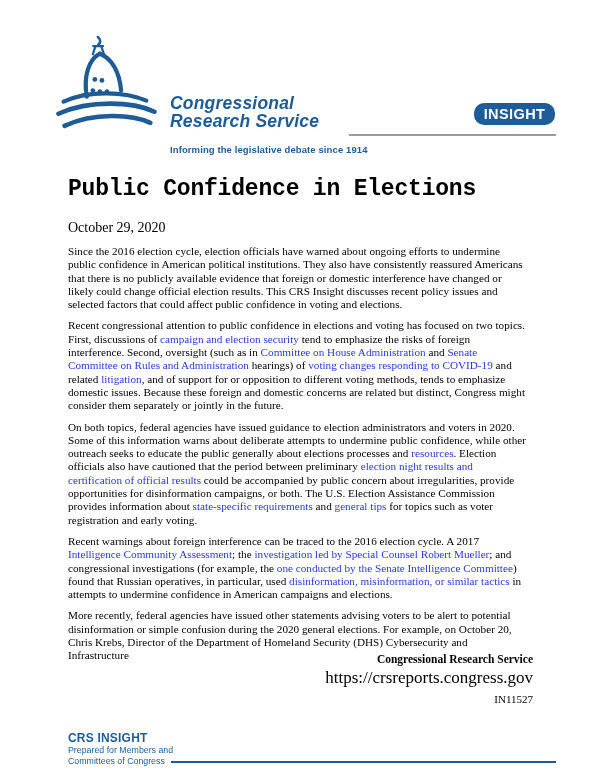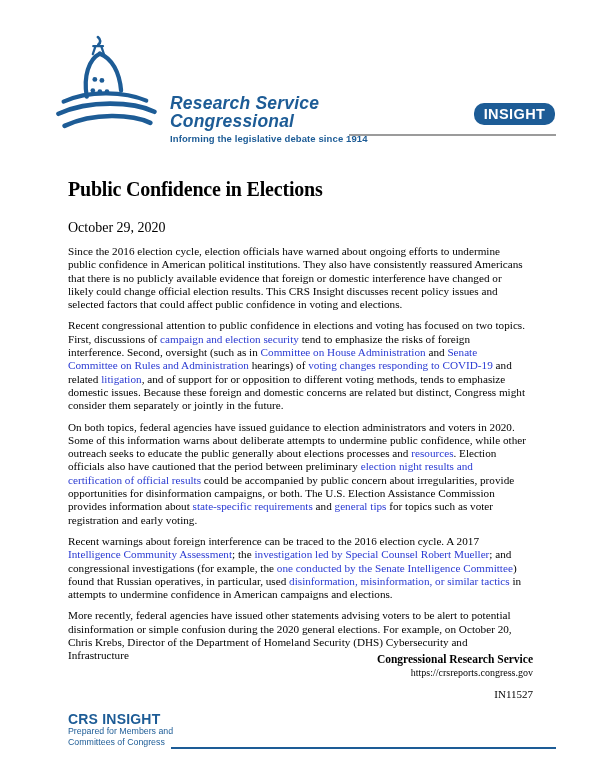--- a/index.html
+++ b/index.html
@@ -10,53 +10,53 @@
   }
 
   
   .capitol-svg { position:absolute; left:56px; top:34px; width:112px; height:106px; }
   .logo-text {
     position:absolute; left:170px; top:94px;
     color:var(--crs-blue,#1d5c96);
     font-family:"Liberation Sans", sans-serif;
   }
   .logo-line { font-size:17.5px; line-height:18px; font-weight:bold; font-style:italic; letter-spacing:0.2px; }
-  .tagline { font-size:9.5px; font-weight:bold; margin-top:3px; letter-spacing:0.1px; }
+  .tagline { font-size:9.5px; font-weight:bold; margin-top:14px; letter-spacing:0.1px; }
   .header-rule { position:absolute; left:349px; top:134px; width:207px; height:2px; background:var(--rule-gray,#9b9b9b); }
   .insight-badge {
     position:absolute; left:474px; top:103px; width:81px; height:22px;
     background:var(--crs-blue,#1d5c96); color:#fff;
     font-family:"Liberation Sans", sans-serif; font-weight:bold; font-size:14.5px;
     display:flex; align-items:center; justify-content:center; letter-spacing:0.4px;border-radius:10px;
   }
 
   
   .main { position:absolute; left:68px; top:176px; width:468px; }
-  .doc-title { margin:0; font-size:20px; line-height:26px; font-weight:bold; letter-spacing:-0.2px; }
+  .doc-title { margin:0; font-size:23px; line-height:26px; font-weight:bold; letter-spacing:-0.2px;font-family:Liberation Mono, monospace; }
   .doc-date { margin-top:18px; font-size:14px; line-height:16px; }
   .body-p { margin:8px 8px 0 0; font-size:11.2px; line-height:13.3px; }
   .body-p.first { margin-top:9px; }
   .section-h { margin:11px 0 0 0; font-size:18.5px; line-height:21px; font-weight:bold; letter-spacing:-0.2px; }
   .link { color:var(--link-blue,#2a3ad2); cursor:pointer; }
 
   
   .footer-right { position:absolute; right:67px; top:653px; text-align:right; }
   .footer-org { font-size:11.5px; font-weight:bold; line-height:13px; }
-  .footer-url { font-size:10px; line-height:13px; }
+  .footer-url { font-size:17px; line-height:13px; margin-top:5px; }
   .footer-id  { font-size:11px; line-height:13px; margin-top:9px; }
 
   
   .footer-left {
     position:absolute; left:68px; top:714px; width:488px;
     color:var(--crs-blue,#1d5c96);
     font-family:"Liberation Sans", sans-serif;
     font-size:8.8px; line-height:11.5px;
   }
-  .fl-title { font-weight:bold; font-size:14px; letter-spacing:0.2px; }
-  .fl-row { display:flex; align-items:flex-end; }
+  .fl-title { font-weight:bold; font-size:12px; letter-spacing:0.2px;margin-top:19px; }
+  .fl-row { display:flex; align-items:center; }
   .blue-rule { flex:1; height:1.6px; background:var(--crs-blue,#1d5c96); margin-left:6px; margin-top:1px; }
 </style>
 </head>
 <body>
 
 <div class="page">
 
   <svg class="capitol-svg" viewBox="0 0 110 105" fill="none" stroke="#1d5c96" stroke-linecap="round">
     <path d="M41 3 c3 2.5 3 5.5 0.5 7.5" stroke-width="2.6"></path>
     <path d="M36.5 12 h9.5" stroke-width="2.4"></path>
@@ -67,22 +67,22 @@
     <circle cx="45" cy="46" r="2.4" fill="#1d5c96" stroke="none"></circle>
     <circle cx="36" cy="56" r="2.3" fill="#1d5c96" stroke="none"></circle>
     <circle cx="43" cy="57" r="2.3" fill="#1d5c96" stroke="none"></circle>
     <circle cx="50" cy="57" r="2.3" fill="#1d5c96" stroke="none"></circle>
     <path d="M7 67 C32 55.5 68 57 89 66" stroke-width="4"></path>
     <path d="M2 79 C33 65 76 67 97 77" stroke-width="4.6"></path>
     <path d="M8 91 C37 77.5 75 79.5 93 88" stroke-width="4.6"></path>
   </svg>
 
   <div class="logo-text">
+    <div class="logo-line">Congressional</div>
     <div class="logo-line">Research Service</div>
-    <div class="logo-line">Congressional</div>
     <div class="tagline">Informing the legislative debate since 1914</div>
   </div>
 
   <div class="header-rule"></div>
 
   <div class="insight-badge">INSIGHT</div>
 
   <div class="main">
     <h1 class="doc-title">Public Confidence in Elections</h1>
     <div class="doc-date">October 29, 2020</div>

